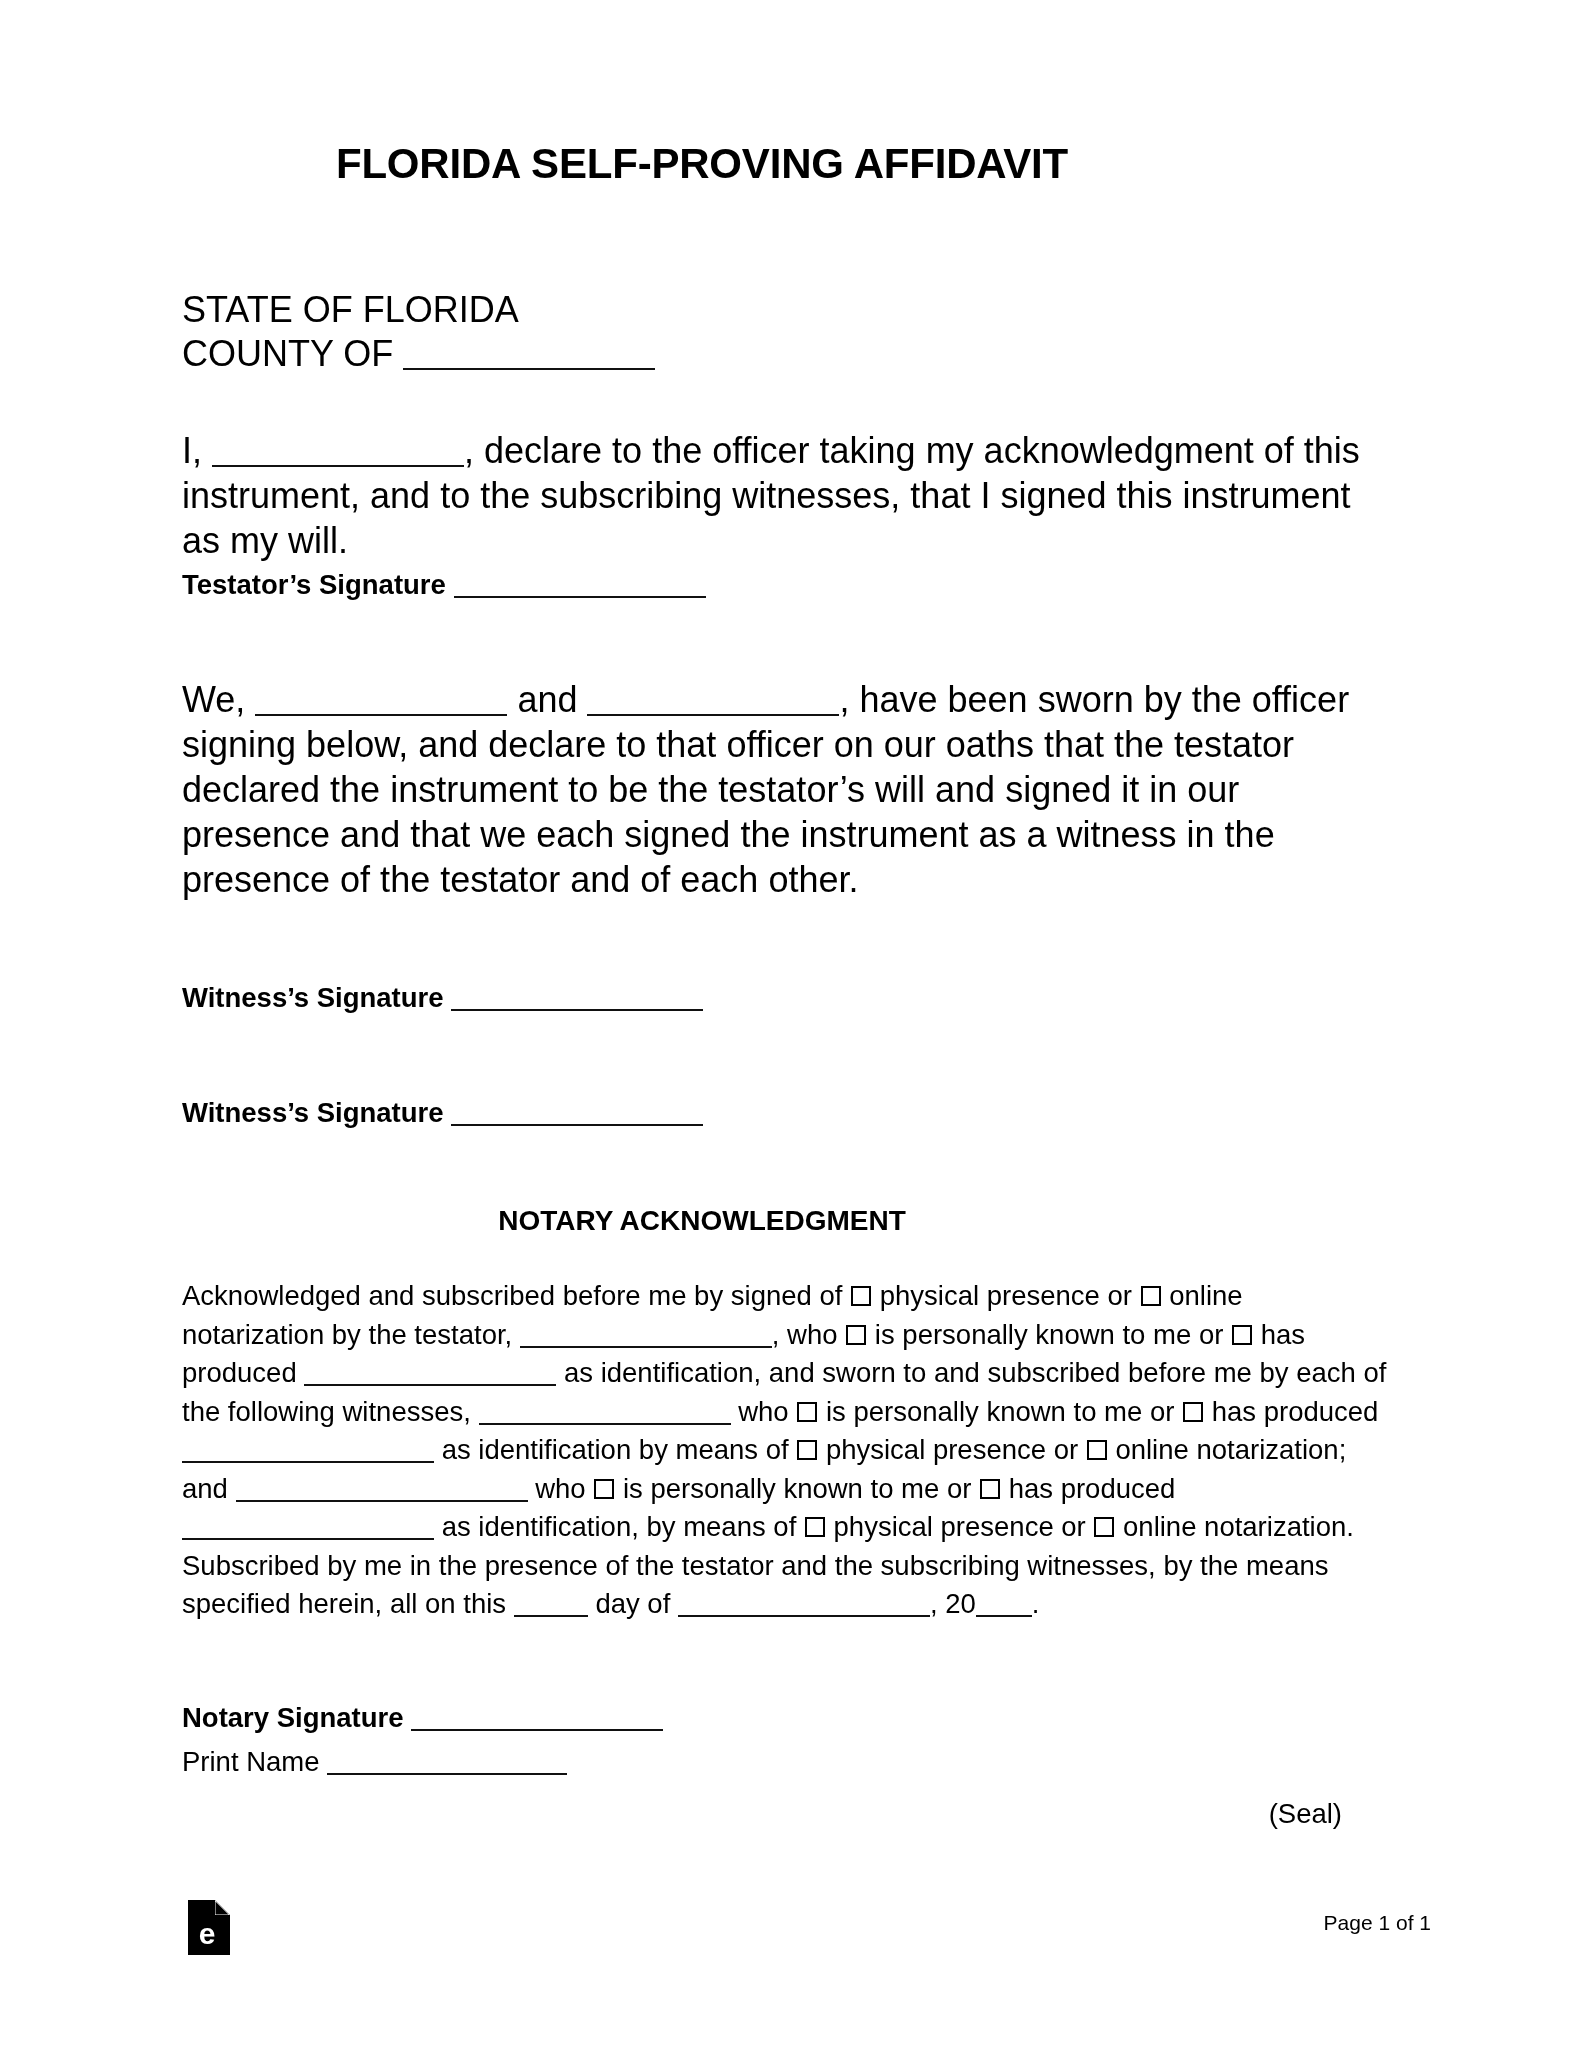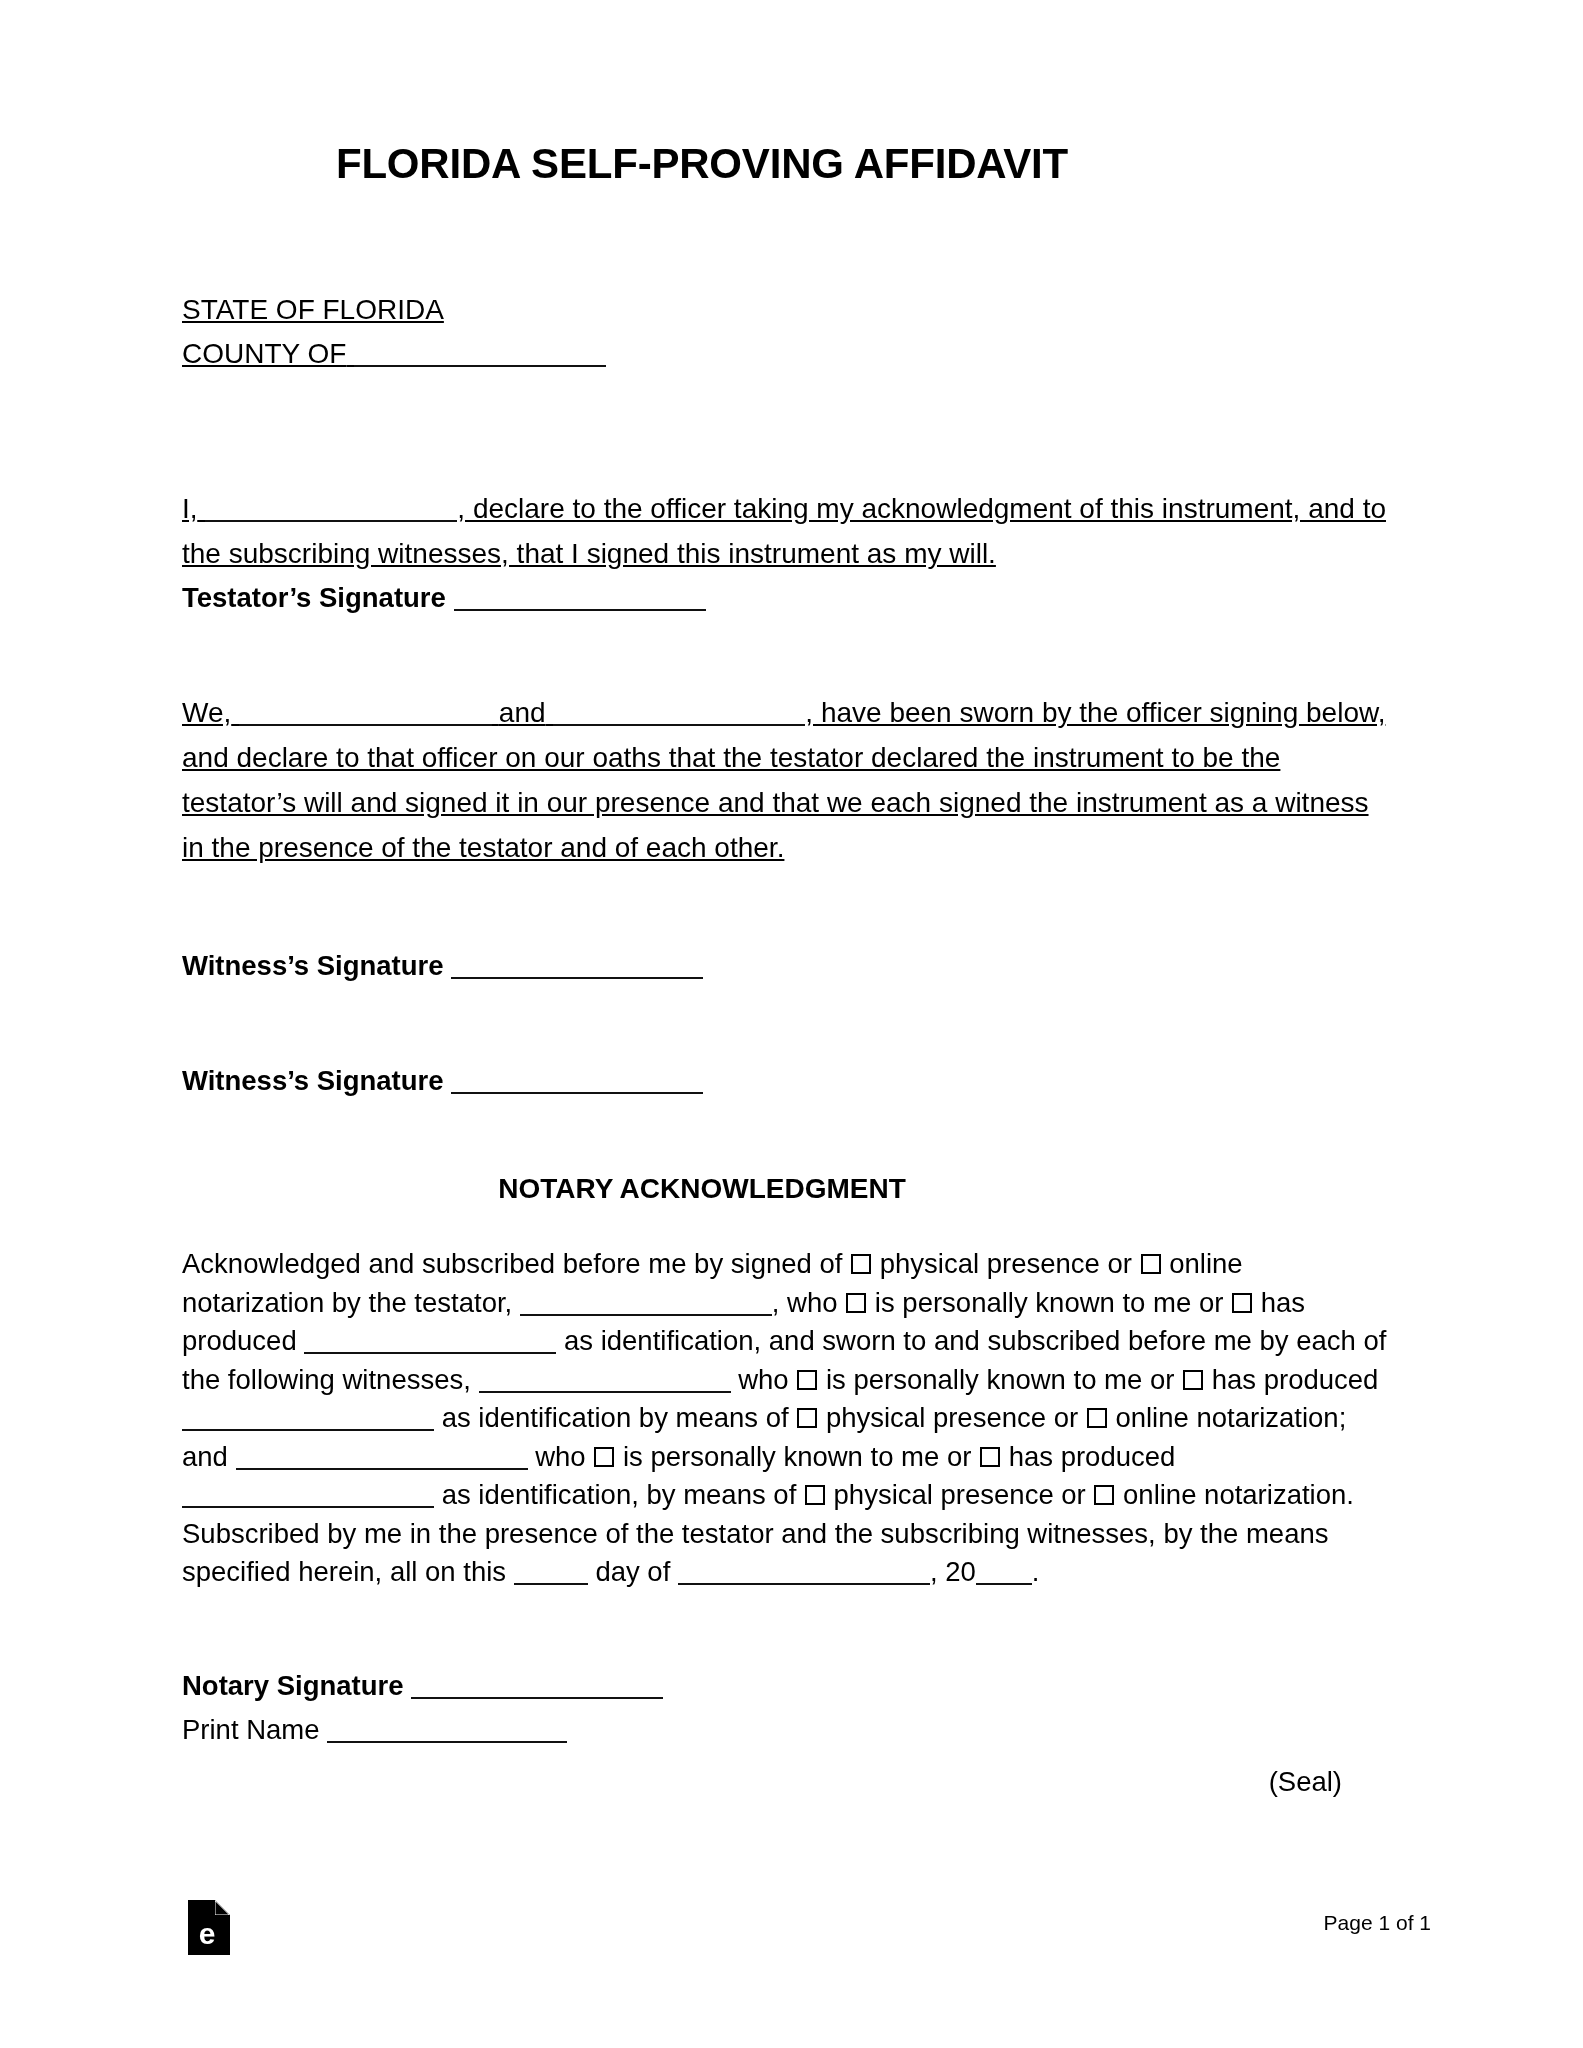--- a/index.html
+++ b/index.html
@@ -35,34 +35,33 @@
     font-weight: bold;
     letter-spacing: -0.2px;
     margin: 0;
     padding-top: 128px;
     width: 1036px;
     margin-left: 2px;
   }
 
   
   .block {
-    font-size: 28px;
+    font-size: 36px;
     line-height: 44px;
-    text-decoration: underline;
   }
 
   .venue {
     margin-top: 100px;
   }
   .venue .line {
     white-space: nowrap;
   }
 
   .decl {
-    margin-top: 110px;
+    margin-top: 52px;
     line-height: 45px;
   }
 
   .sig-line {
     font-size: 27.5px;
     font-weight: bold;
     line-height: 44px;
     white-space: nowrap;
   }
   .sig-testator { }

